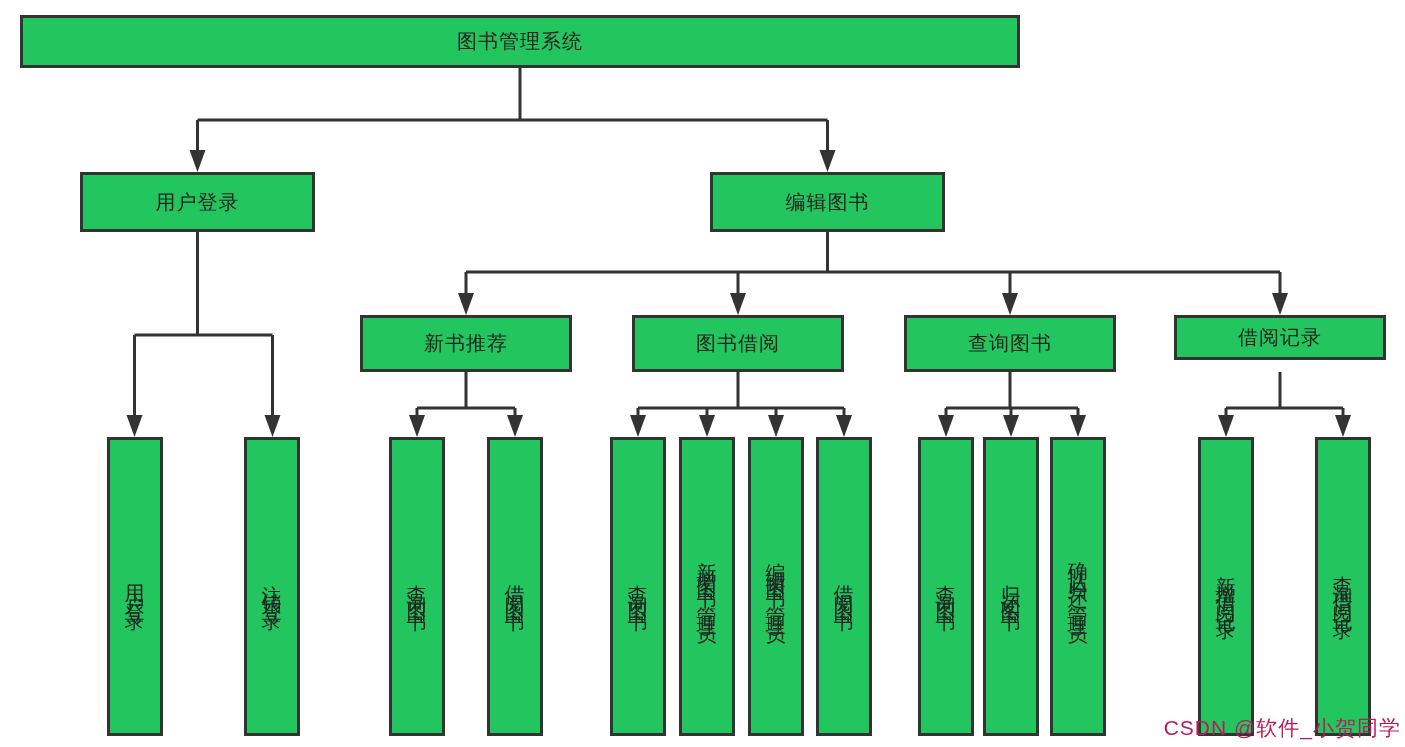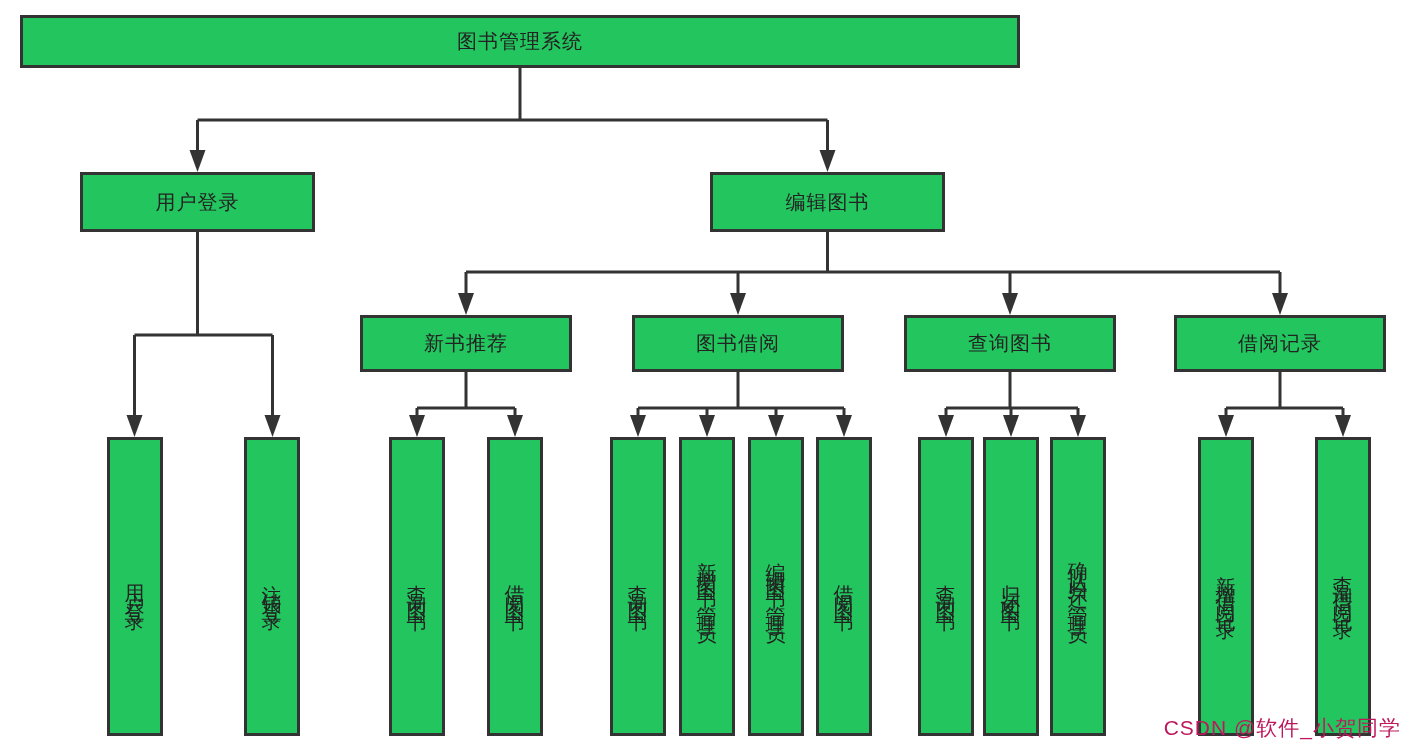--- a/index.html
+++ b/index.html
@@ -41,21 +41,21 @@
     letter-spacing: 9px;
     line-height: 1;
     font-size: 20px;
   }
   .root-box   { left: 20px;  top: 15px;  width: 1000px; height: 53px; }
   .n-login    { left: 80px;  top: 172px; width: 235px;  height: 60px; }
   .n-mgmt     { left: 710px; top: 172px; width: 235px;  height: 60px; }
   .n-newbook  { left: 360px; top: 315px; width: 212px;  height: 57px; }
   .n-borrow   { left: 632px; top: 315px; width: 212px;  height: 57px; }
   .n-current  { left: 904px; top: 315px; width: 212px;  height: 57px; }
-  .n-records  { left: 1174px;top: 315px; width: 212px;  height: 57px; }
+  .n-records  { left: 1174px;top: 315px; width: 212px;  height: 45px; }
 
   .lf { top: 437px; width: 56px; height: 299px; }
   .lf-ulogin  { left: 107px;  }
   .lf-logout  { left: 244px;  }
   .lf-nbq     { left: 389px;  }
   .lf-nbb     { left: 487px;  }
   .lf-bbq     { left: 610px;  }
   .lf-bba     { left: 679px;  }
   .lf-bbe     { left: 748px;  }
   .lf-bbb     { left: 816px;  }

